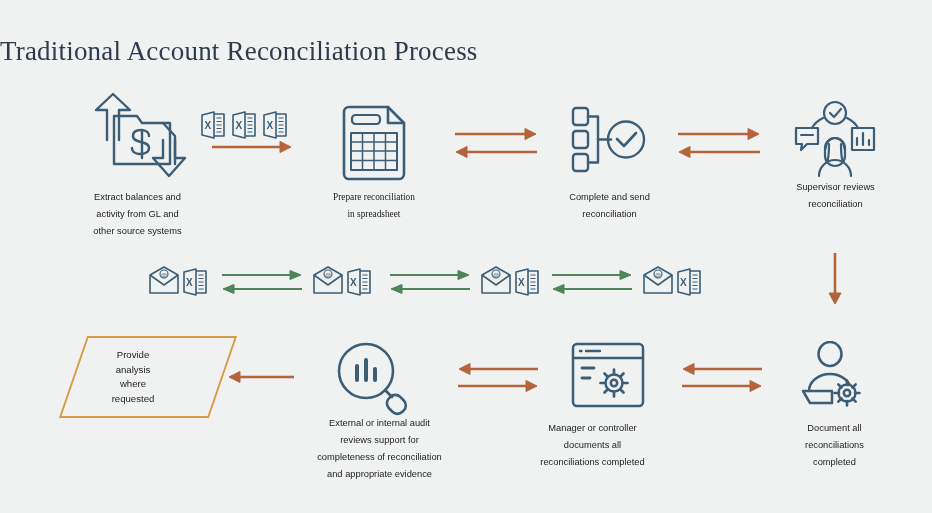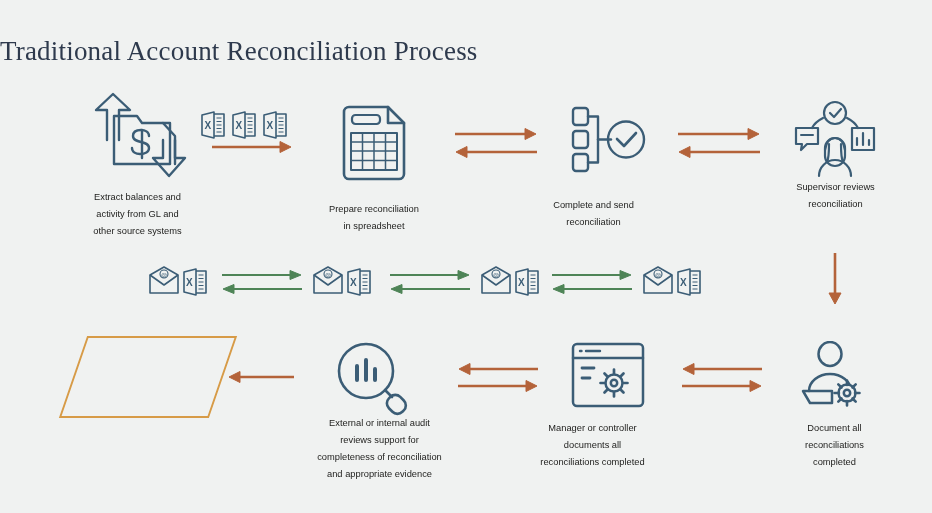--- a/index.html
+++ b/index.html
@@ -129,21 +129,21 @@
       <g fill="none" stroke="#3b5d76" stroke-width="2.6" stroke-linejoin="round" stroke-linecap="round">
         <path d="M4 8 a5 5 0 0 1 5 -5 L48 3 L64 19 L64 70 a5 5 0 0 1 -5 5 L9 75 a5 5 0 0 1 -5 -5 Z"></path>
         <path d="M48 3 L48 19 L64 19"></path>
         <rect x="12" y="11" width="28" height="9" rx="3.5" stroke-width="2.2"></rect>
         <rect x="11" y="29" width="46" height="37" stroke-width="2"></rect>
         <path d="M11 38 h46 M11 47 h46 M11 56.5 h46" stroke-width="1.5"></path>
         <path d="M22.5 29 v37 M34 29 v37 M45.5 29 v37" stroke-width="1.5"></path>
       </g>
     </svg>
   </div>
-  <div class="caption" style="left:300px; top:201px; width:148px;">Prepare reconciliation
+  <div class="caption" style="left:300px; top:189px; width:148px;font-family:Liberation Serif, serif;">Prepare reconciliation
 in spreadsheet</div>
 
   <div class="icon-holder" style="left:455px; top:128px;">
     <svg width="82" height="34" viewBox="0 0 82 34">
       <g stroke="#b4633a" fill="#b4633a">
         <line x1="0" y1="6" x2="72" y2="6" stroke-width="2.6"></line>
         <polygon points="70,0.5 81,6 70,11.5"></polygon>
         <line x1="10" y1="24" x2="82" y2="24" stroke-width="2.6"></line>
         <polygon points="12,18.5 1,24 12,29.5"></polygon>
       </g>
@@ -156,21 +156,21 @@
         <rect x="3" y="4" width="15" height="17" rx="3"></rect>
         <rect x="3" y="27" width="15" height="17" rx="3"></rect>
         <rect x="3" y="50" width="15" height="17" rx="3"></rect>
         <path d="M18 12.5 L28 12.5 L28 58.5 L18 58.5"></path>
         <path d="M28 35.5 L41 35.5"></path>
         <circle cx="56" cy="35.5" r="18"></circle>
         <path d="M47 35 L54 42 L66 29" stroke-width="2.6"></path>
       </g>
     </svg>
   </div>
-  <div class="caption" style="left:521px; top:189px; width:145px;margin-top:8px;">Complete and send
+  <div class="caption" style="left:537px; top:189px; width:145px;">Complete and send
 reconciliation</div>
 
   <div class="icon-holder" style="left:678px; top:128px;">
     <svg width="82" height="34" viewBox="0 0 82 34">
       <g stroke="#b4633a" fill="#b4633a">
         <line x1="0" y1="6" x2="72" y2="6" stroke-width="2.6"></line>
         <polygon points="70,0.5 81,6 70,11.5"></polygon>
         <line x1="10" y1="24" x2="82" y2="24" stroke-width="2.6"></line>
         <polygon points="12,18.5 1,24 12,29.5"></polygon>
       </g>
@@ -302,20 +302,24 @@
   <div class="icon-holder" style="left:827px; top:253px;">
     <svg width="16" height="52" viewBox="0 0 16 52">
       <g stroke="#b4633a" fill="#b4633a">
         <line x1="8" y1="0" x2="8" y2="42" stroke-width="2.6"></line>
         <polygon points="2,40 14,40 8,51"></polygon>
       </g>
     </svg>
   </div>
 
   <div class="paral-box" style="left:73px; top:336px;"></div>
+  <div class="paral-text" style="left:58px; top:348px;">Provide
+analysis
+where
+requested</div>
 
   <div class="icon-holder" style="left:228px; top:370px;">
     <svg width="66" height="14" viewBox="0 0 66 14">
       <g stroke="#b4633a" fill="#b4633a">
         <line x1="10" y1="7" x2="66" y2="7" stroke-width="2.6"></line>
         <polygon points="12,1.5 1,7 12,12.5"></polygon>
       </g>
     </svg>
   </div>
 

